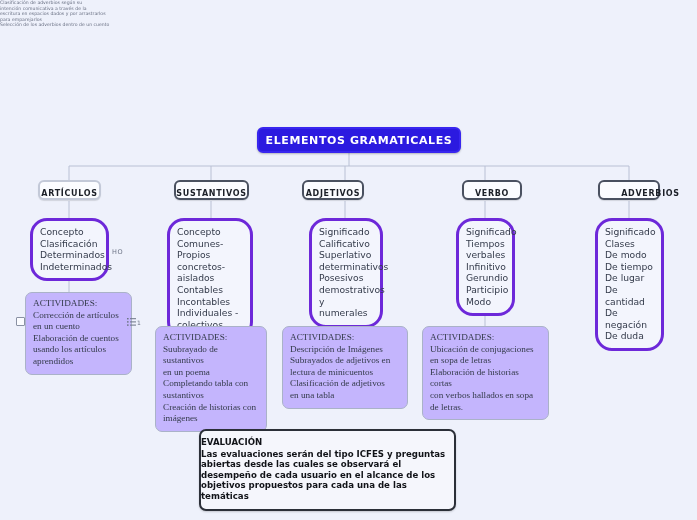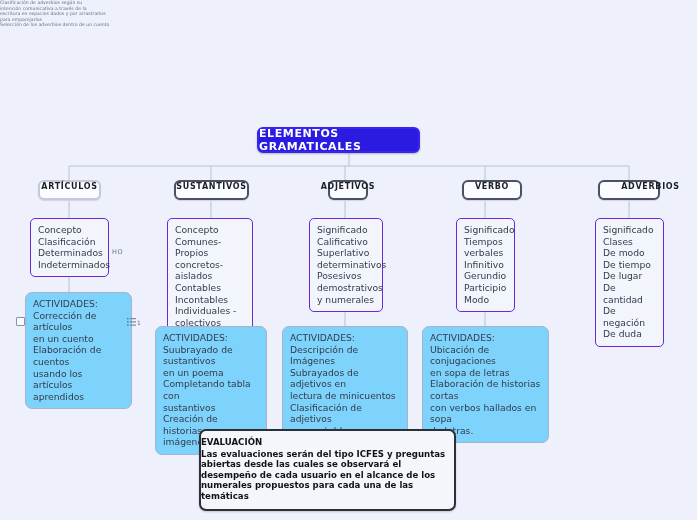--- a/index.html
+++ b/index.html
@@ -10,44 +10,44 @@
     overflow:hidden;
     position:relative;
   }
   #canvas{position:absolute;inset:0;}
   svg#wires{position:absolute;left:0;top:0;width:697px;height:520px;}
 
   .node{position:absolute;box-sizing:border-box;}
 
   
   .root{
-    left:257px;top:127px;width:163px;height:26px;
+    left:257px;top:127px;width:204px;height:26px;
     background:#2b1ae0;border:2px solid #3826ef;border-radius:6px;
     color:#ffffff;font-size:11px;font-weight:bold;letter-spacing:.6px;
     display:flex;align-items:center;justify-content:center;
     box-shadow:0 1px 2px rgba(0,0,0,.25);
   }
 
   
   .cat{
     height:20px;background:#fbfcff;border:2px solid #4a5160;border-radius:6px;
     color:#1b1f27;font-size:8px;font-weight:bold;letter-spacing:.7px;
-    display:flex;align-items:flex-start;justify-content:center;
+    display:flex;align-items:flex-end;justify-content:center;
     box-shadow:0 1px 1px rgba(0,0,0,.12);
   }
   .cat.soft{border-color:#c3c9d8;}
 
   
   .topic{
-    background:#f3f5fd;border:1px solid #6d28d9;border-radius:5px;
+    background:#f3f5fd;border:3px solid #6d28d9;border-radius:17px;
     color:#343b4b;font-size:9.2px;line-height:11.6px;
     padding:5px 7px 6px 7px;
   }
   .topic.act{
-    background:#7dd3fc;border:1px solid #aab2c8;border-radius:7px;
+    background:#c4b5fd;border:1px solid #aab2c8;border-radius:7px;font-family:Liberation Serif, serif;
   }
 
   
   .eval{
     left:199px;top:429px;width:257px;
     background:#f5f6fc;border:2px solid #2b2f38;border-radius:7px;
     color:#111318;font-size:8.6px;line-height:10.6px;font-weight:bold;
     padding:6px 8px 7px 0;
     box-shadow:0 1px 2px rgba(0,0,0,.18);
   }
@@ -151,21 +151,21 @@
 Individuales -
 colectivos</div>
   <div class="node topic act" style="left:155px;top:326px;width:112px;white-space:pre-line;">ACTIVIDADES:
 Suubrayado de sustantivos
 en un poema
 Completando tabla con
 sustantivos
 Creación de historias con
 imágenes</div>
 
-  <div class="node cat" style="left:328px;top:180px;width:40px;">
+  <div class="node cat" style="left:302px;top:180px;width:62px;">
     <span>ADJETIVOS</span>
   </div>
   <div class="node topic" style="left:309px;top:218px;width:74px;white-space:pre-line;">Significado
 Calificativo
 Superlativo
 determinativos
 Posesivos
 demostrativos
 y numerales</div>
   <div class="node topic act" style="left:282px;top:326px;width:126px;white-space:pre-line;">ACTIVIDADES:
@@ -207,16 +207,16 @@
 intención comunicativa a través de la
 escritura en espacios dados y por arrastrarlos
 para emparejarlos
 Selección de los adverbios dentro de un cuento</div>
 
   <div class="node eval">
     <span class="title">EVALUACIÓN</span>
     <span style="white-space:pre-line;">Las evaluaciones serán del tipo ICFES y preguntas
 abiertas desde las cuales se observará el
 desempeño de cada usuario en el alcance de los
-numerales propuestos para cada una de las temáticas</span>
+objetivos propuestos para cada una de las temáticas</span>
   </div>
 
 </div>
 
 </body></html>

